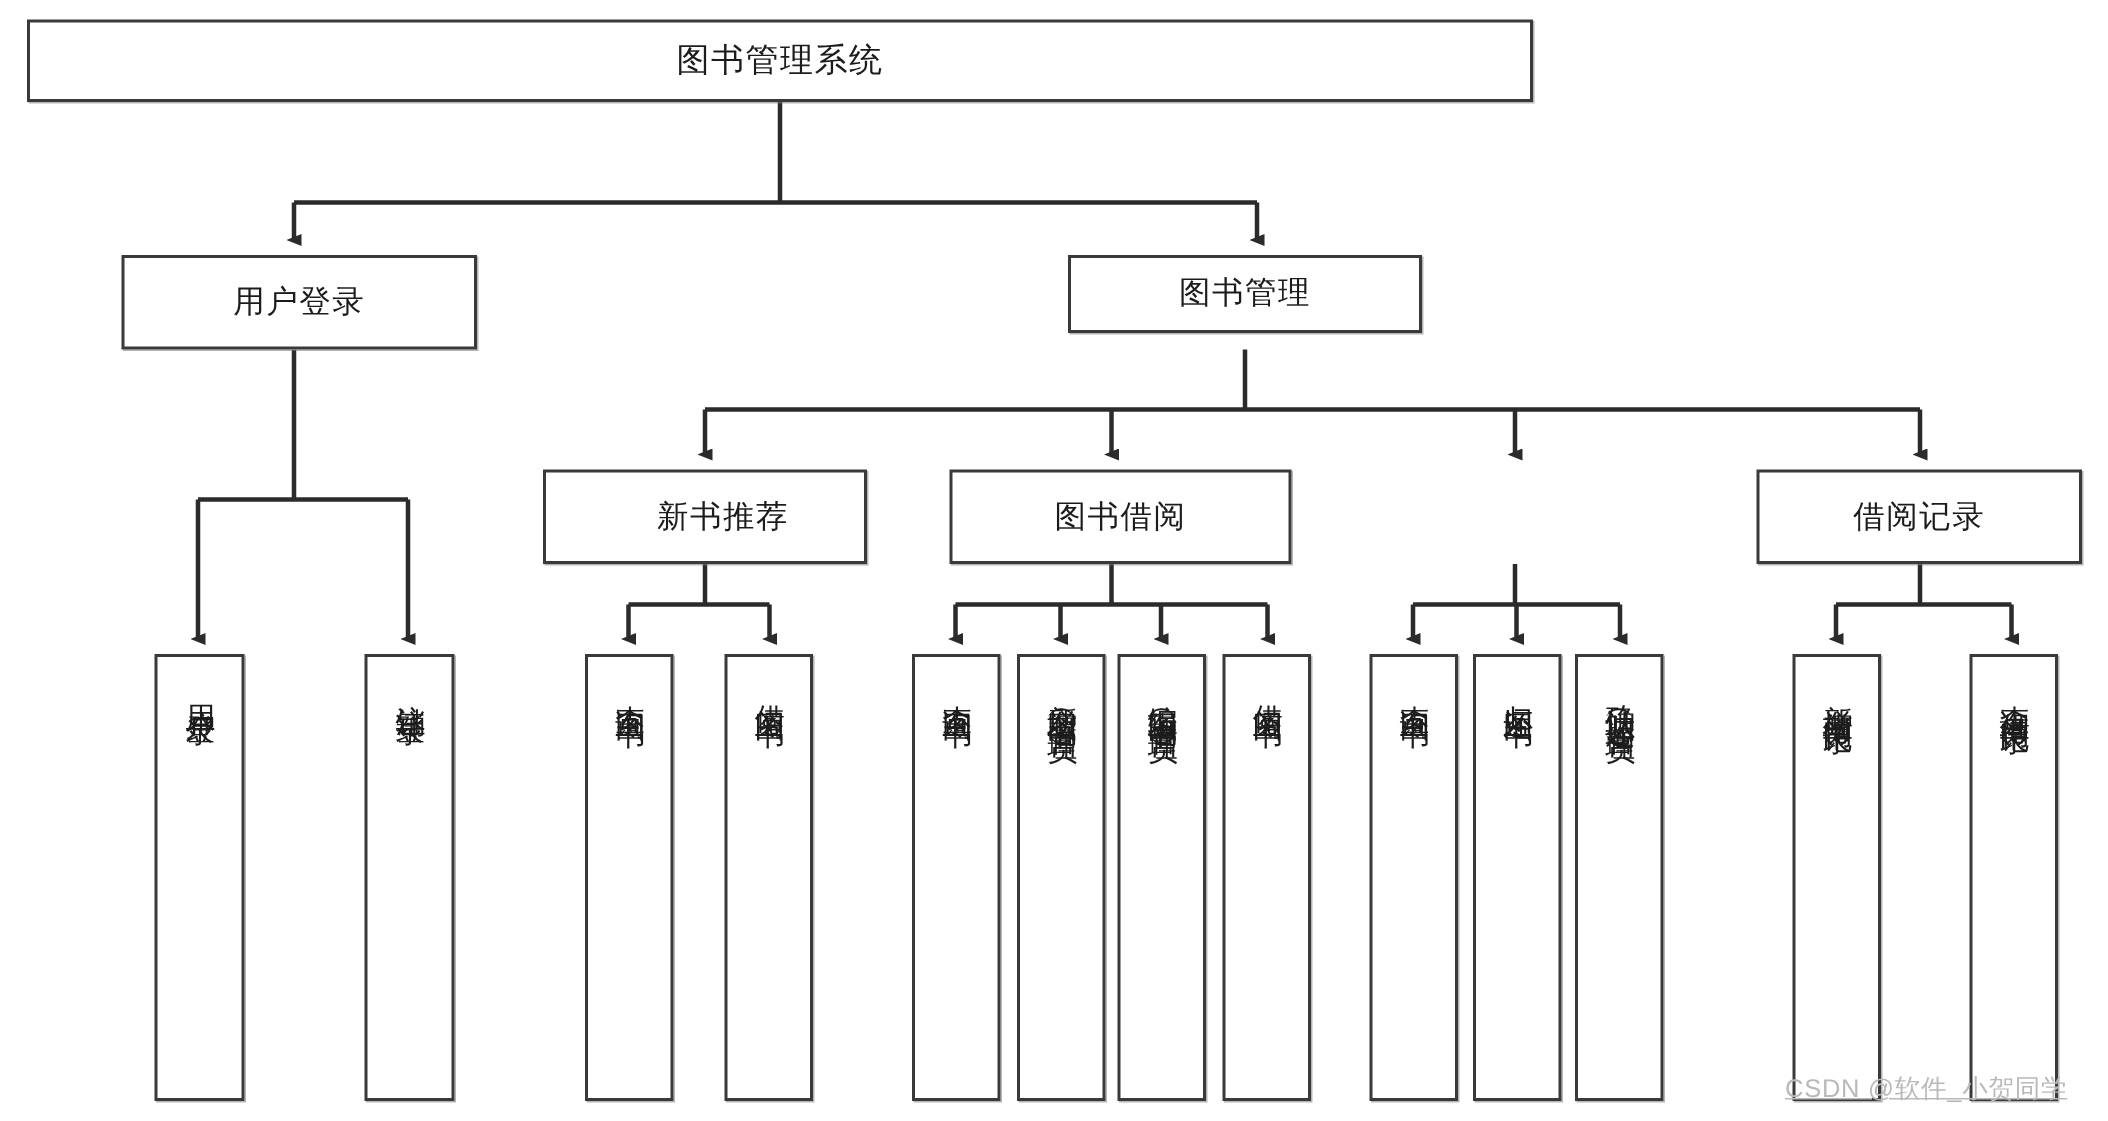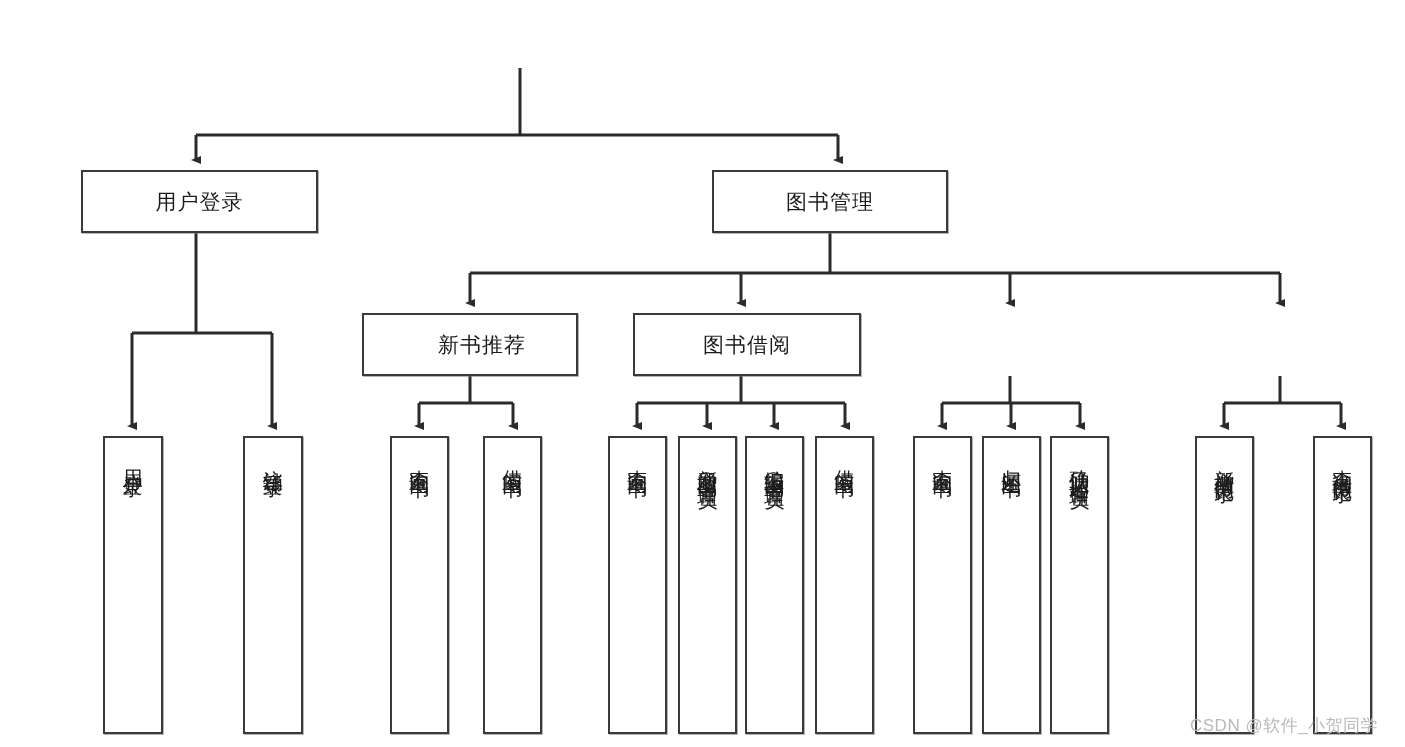--- a/index.html
+++ b/index.html
@@ -115,26 +115,28 @@
       <path d="M1011,403 L1011,426" marker-end="url(#arrow)"></path>
       <path d="M1080,403 L1080,426" marker-end="url(#arrow)"></path>
 
       <path d="M1280,376 L1280,403"></path>
       <path d="M1224,403 L1341,403"></path>
       <path d="M1224,403 L1224,426" marker-end="url(#arrow)"></path>
       <path d="M1341,403 L1341,426" marker-end="url(#arrow)"></path>
     </g>
   </svg>
 
+  <div class="node horiz root" style="left:18px; top:13px; width:1004px; height:55px;">图书管理系统</div>
 
   <div class="node horiz" style="left:81px; top:170px; width:237px; height:63px;">用户登录</div>
-  <div class="node horiz" style="left:712px; top:170px; width:236px; height:63px;">图书管理</div>
+  <div class="node horiz" style="left:712px; top:170px; width:236px; height:52px;">图书管理</div>
 
   <div class="node horiz" style="left:362px; top:313px; width:216px; height:63px;padding-left:24px;">新书推荐</div>
   <div class="node horiz" style="left:633px; top:313px; width:228px; height:63px;">图书借阅</div>
+  <div class="node horiz" style="left:1171px; top:313px; width:217px; height:63px;">借阅记录</div>
 
   <div class="node vert" style="left:103px; top:436px; width:60px; height:298px;">
     <span class="vlabel">用户登录</span>
   </div>
   <div class="node vert" style="left:243px; top:436px; width:60px; height:298px;">
     <span class="vlabel">注销登录</span>
   </div>
 
   <div class="node vert" style="left:390px; top:436px; width:59px; height:298px;">
     <span class="vlabel">查询图书</span>
@@ -166,15 +168,15 @@
     <span class="vlabel">确认归还（管理员）</span>
   </div>
 
   <div class="node vert" style="left:1195px; top:436px; width:59px; height:298px;">
     <span class="vlabel">新增借阅记录</span>
   </div>
   <div class="node vert" style="left:1313px; top:436px; width:59px; height:298px;">
     <span class="vlabel">查询借阅记录</span>
   </div>
 
-  <div class="watermark" style="left:1190px; top:714px;">CSDN @软件_小贺同学</div>
+  <div class="watermark" style="left:1190px; top:714px;text-decoration:underline;">CSDN @软件_小贺同学</div>
 
 </div>
 
 </body></html>

